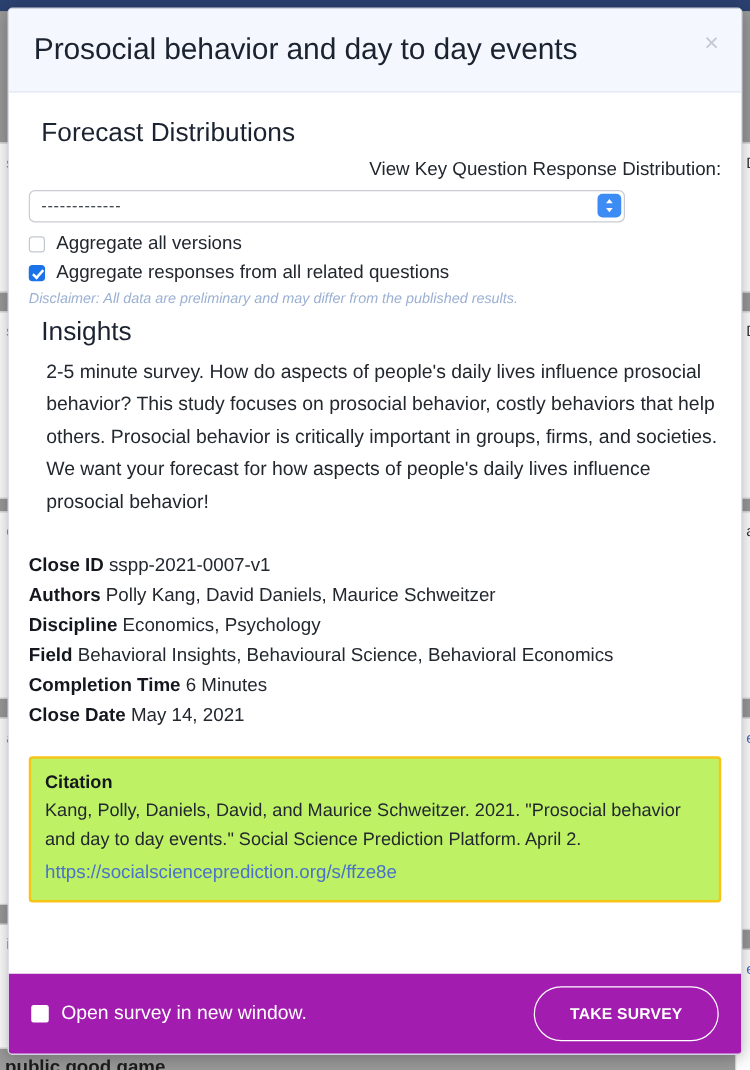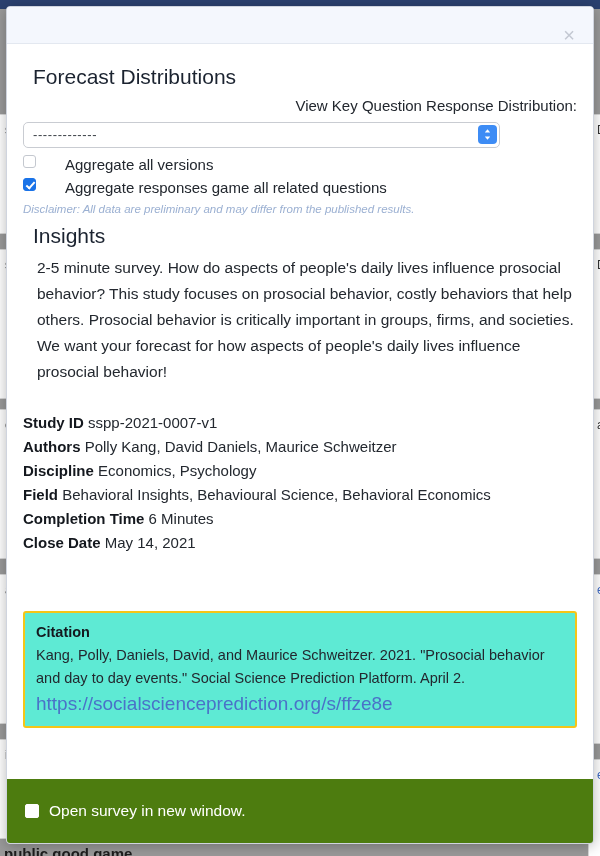--- a/index.html
+++ b/index.html
@@ -146,25 +146,25 @@
     align-items: center;
     justify-content: center;
     color: #fff;
     font-size: 8px;
     line-height: 7px;
     pointer-events: none;
   }
 
   .cb-row {
     display: flex;
+    align-items: center;
     margin: 3px 0;
     font-size: 15px;
     color: #22272e;
     line-height: 20px;
-    gap: 20px;
   }
   .cb {
     width: 13px; height: 13px;
     border: 1px solid #c4c8cf;
     border-radius: 3px;
     background: #fff;
     margin-right: 9px;
     flex: 0 0 auto;
     display: inline-block;
   }
@@ -203,51 +203,51 @@
   .meta-list { margin-top: 26px; }
   .meta-row {
     font-size: 15px;
     color: #23282f;
     line-height: 24px;
   }
   .meta-row .k { font-weight: bold; color: #14181e; }
   .meta-row .v { }
 
   .citation-box {
-    margin-top: 56px;
+    margin-top: 20px;
     border: 2px solid #f5c518;
     border-radius: 3px;
     padding: 9px 11px 11px 11px;
-    background: #5eead4;
+    background: #bef264;
   }
   .citation-title {
     font-size: 14.5px;
     font-weight: bold;
     color: #14181e;
     line-height: 21px;
     margin: 0 0 1px 0;
   }
   .citation-text {
     font-size: 14.5px;
     color: #23282f;
     line-height: 23px;
     margin: 0;
   }
   .citation-link {
     display: inline-block;
     margin-top: 2px;
-    font-size: 19px;
+    font-size: 15px;
     color: #4a72c8;
     text-decoration: none;
     line-height: 23px;
   }
 
   .modal-footer {
     flex: 0 0 auto;
-    background: #4d7c0f;
+    background: #a21caf;
     padding: 0 18px;
     height: 64px;
     display: flex;
     align-items: center;
     justify-content: space-between;
   }
   .footer-left {
     display: flex;
     align-items: center;
     color: #fff;
@@ -293,20 +293,21 @@
   <div class="bg-card bcr3"><span class="bg-frag">al</span></div>
   <div class="bg-card bcr4"><span class="bg-frag link">e</span></div>
   <div class="bg-card bcr5"><span class="bg-frag link">e</span></div>
 
   <div class="bg-bottom-text">public good game</div>
 </div>
 
 <div class="modal">
 
   <div class="modal-header">
+    <h1 class="modal-title">Prosocial behavior and day to day events</h1>
     <button class="modal-close">×</button>
   </div>
 
   <div class="modal-body">
 
     <h2 class="section-h">Forecast Distributions</h2>
 
     <div class="field-label">View Key Question Response Distribution:</div>
 
     <div class="select-wrap">
@@ -319,31 +320,31 @@
       </span>
     </div>
 
     <div class="cb-row">
       <span class="cb"></span>
       <span>Aggregate all versions</span>
     </div>
 
     <div class="cb-row">
       <span class="cb checked"></span>
-      <span>Aggregate responses game all related questions</span>
+      <span>Aggregate responses from all related questions</span>
     </div>
 
     <p class="disclaimer">Disclaimer: All data are preliminary and may differ from the published results.</p>
 
     <h2 class="section-h abstract-h">Insights</h2>
     <p class="abstract-p">2-5 minute survey. How do aspects of people's daily lives influence prosocial behavior? This study focuses on prosocial behavior, costly behaviors that help others. Prosocial behavior is critically important in groups, firms, and societies. We want your forecast for how aspects of people's daily lives influence prosocial behavior!</p>
 
     <div class="meta-list">
       <div class="meta-row">
-        <span class="k">Study ID</span>
+        <span class="k">Close ID</span>
         <span class="v">sspp-2021-0007-v1</span>
       </div>
       <div class="meta-row">
         <span class="k">Authors</span>
         <span class="v">Polly Kang, David Daniels, Maurice Schweitzer</span>
       </div>
       <div class="meta-row">
         <span class="k">Discipline</span>
         <span class="v">Economics, Psychology</span>
       </div>
@@ -367,15 +368,16 @@
       <a class="citation-link" href="#">https://socialscienceprediction.org/s/ffze8e</a>
     </div>
 
   </div>
 
   <div class="modal-footer">
     <div class="footer-left">
       <span class="cb-white"></span>
       <span>Open survey in new window.</span>
     </div>
+    <button class="take-survey-btn">TAKE SURVEY</button>
   </div>
 
 </div>
 
 </body></html>

